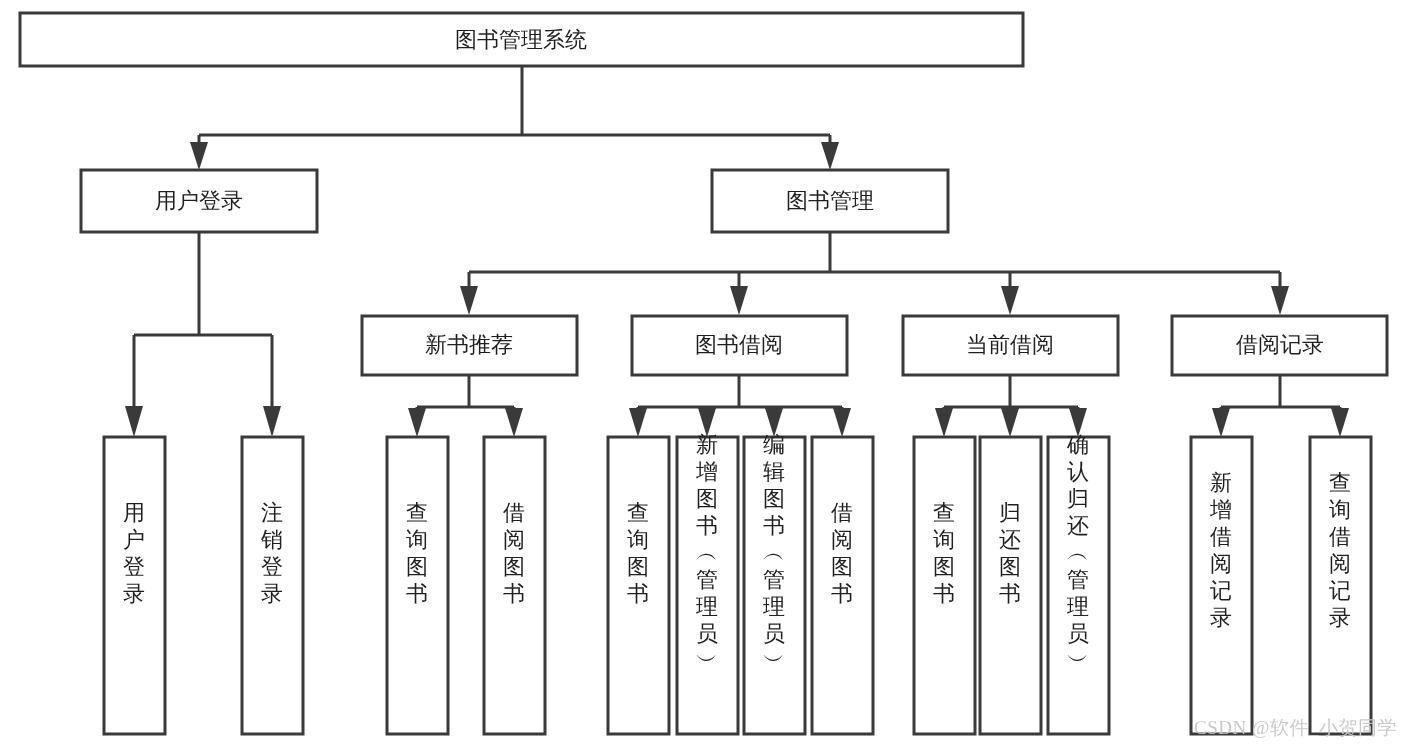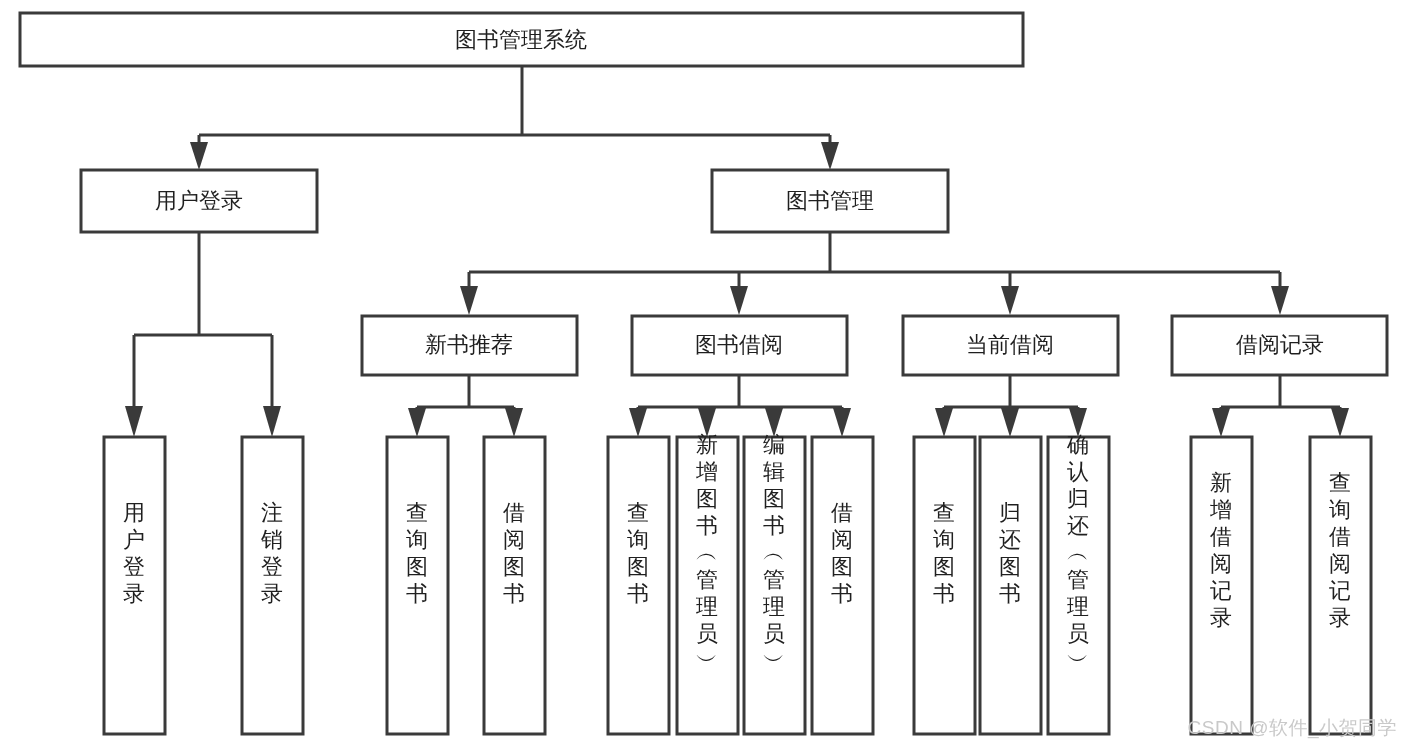--- a/index.html
+++ b/index.html
@@ -20,21 +20,21 @@
     font-family:"Liberation Sans","DejaVu Sans",sans-serif;
     fill:#1f1f1f;font-size:22px;
     text-anchor:middle;
   }
   .connector{
     stroke:#3a3a3a;stroke-width:3;fill:none;
   }
   .arrow-head{fill:#3a3a3a;stroke:none;}
   .watermark{
     position:absolute;right:8px;bottom:6px;
-    font-family:Liberation Sans, sans-serif;
+    font-family:Liberation Serif, serif;
     font-size:19px;color:#c9c9c9;white-space:nowrap;
     letter-spacing:0.5px;user-select:none;
   }
 </style>
 </head>
 <body>
 
 <svg id="canvas" viewBox="0 0 1405 747">
   <defs></defs>
 

